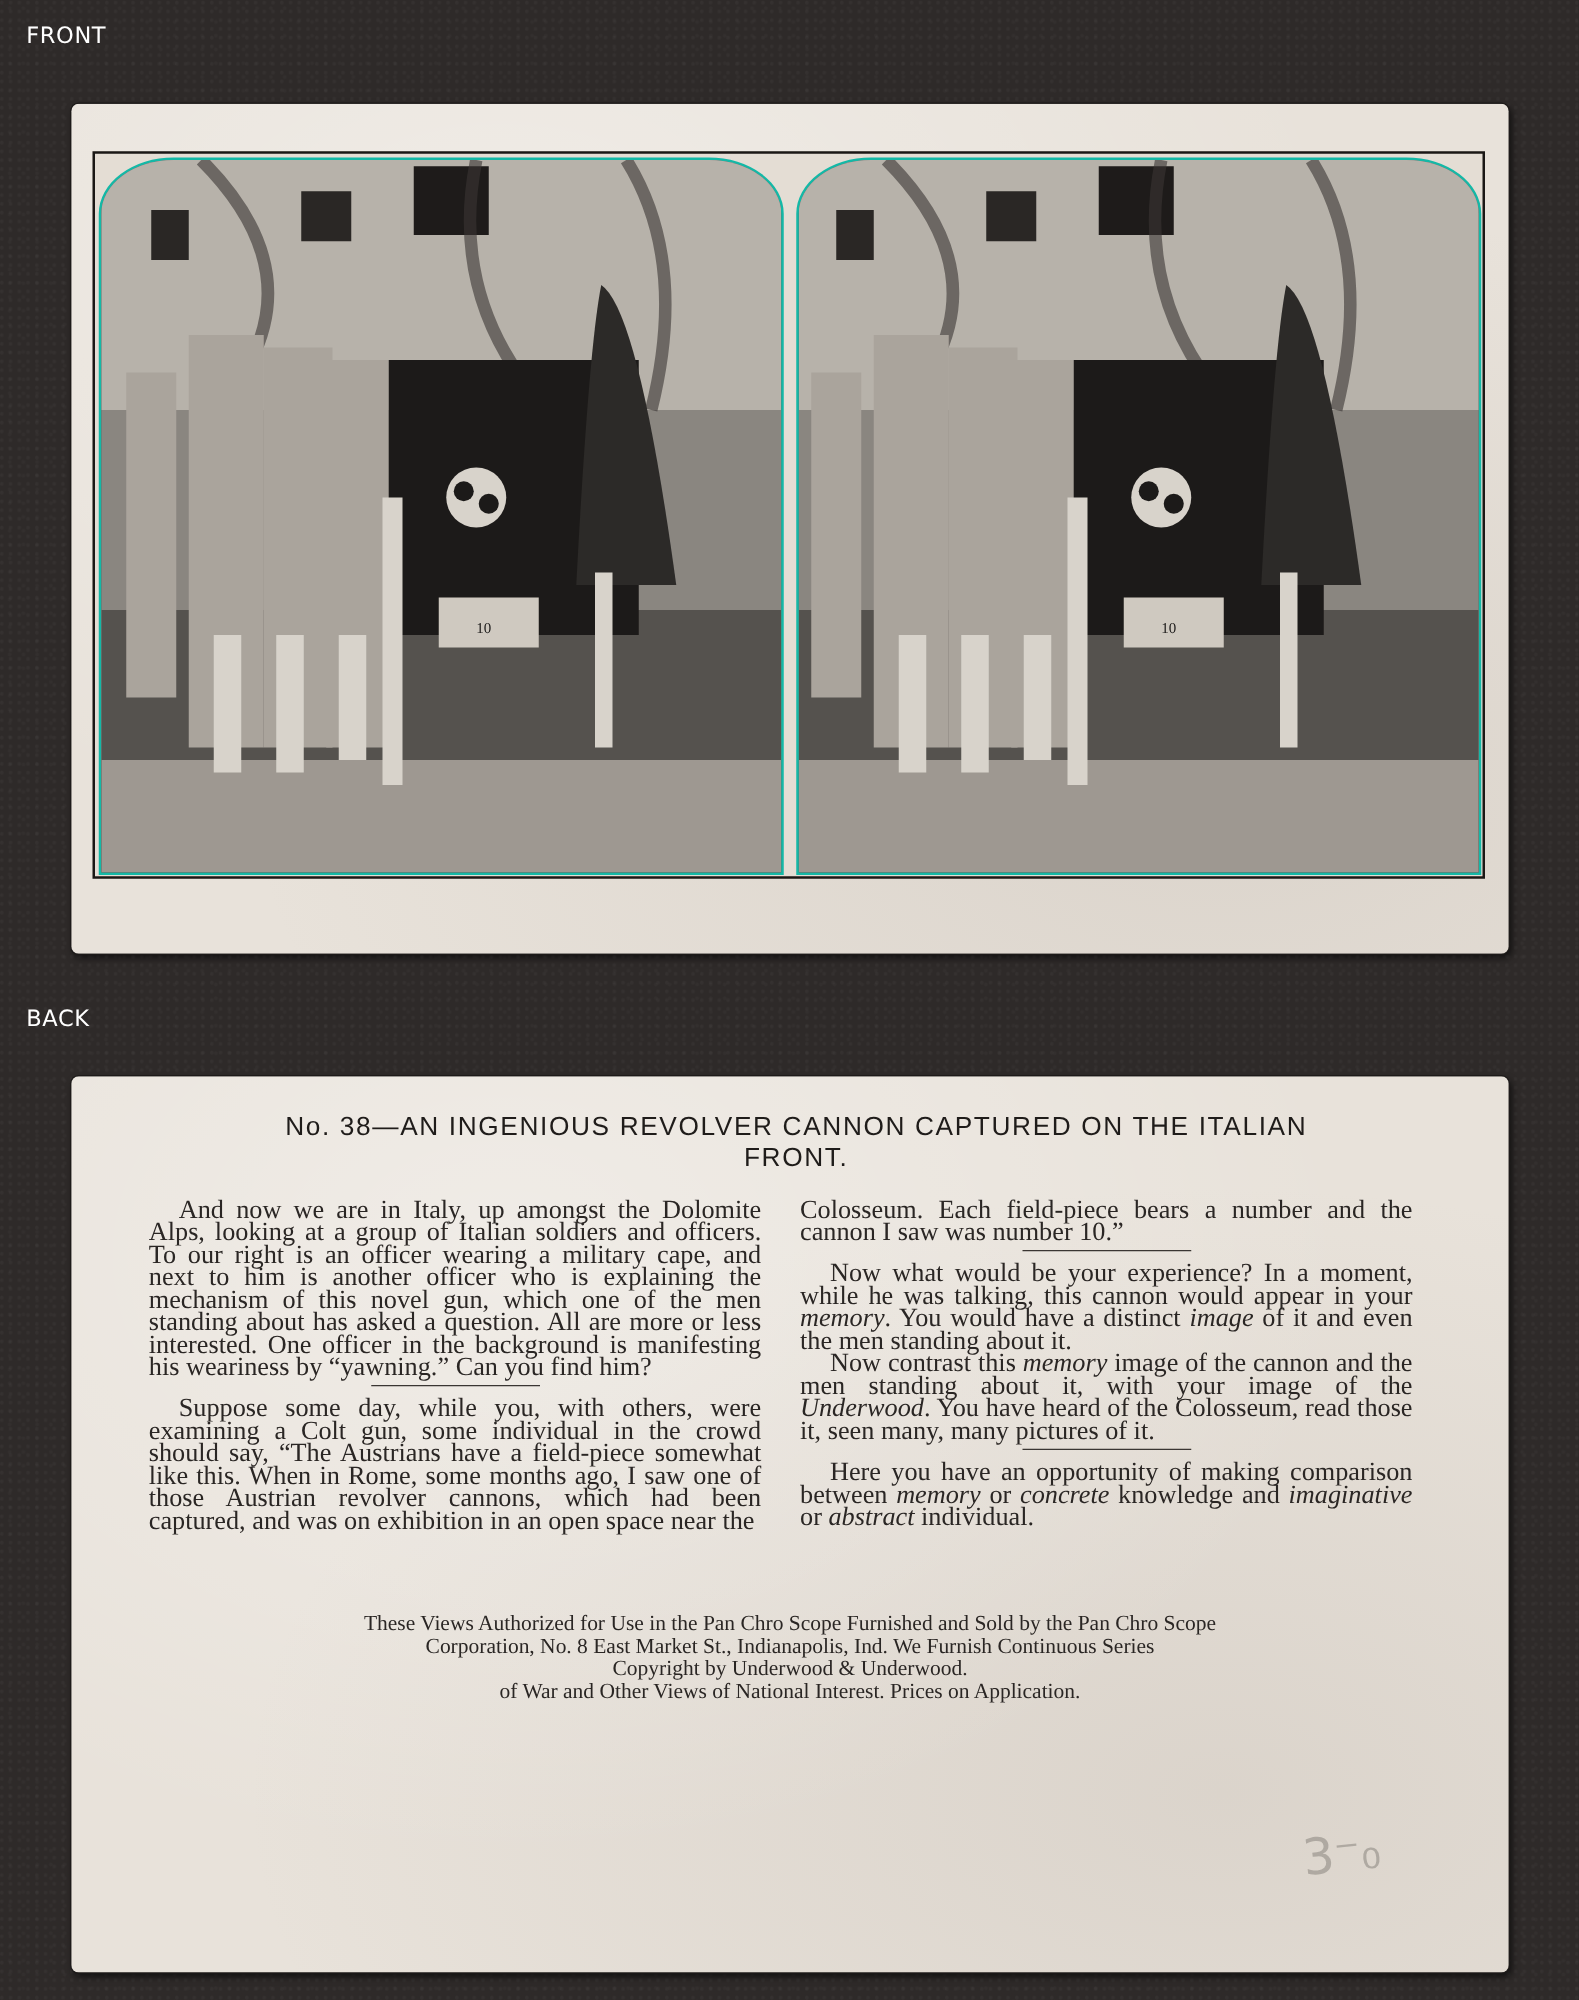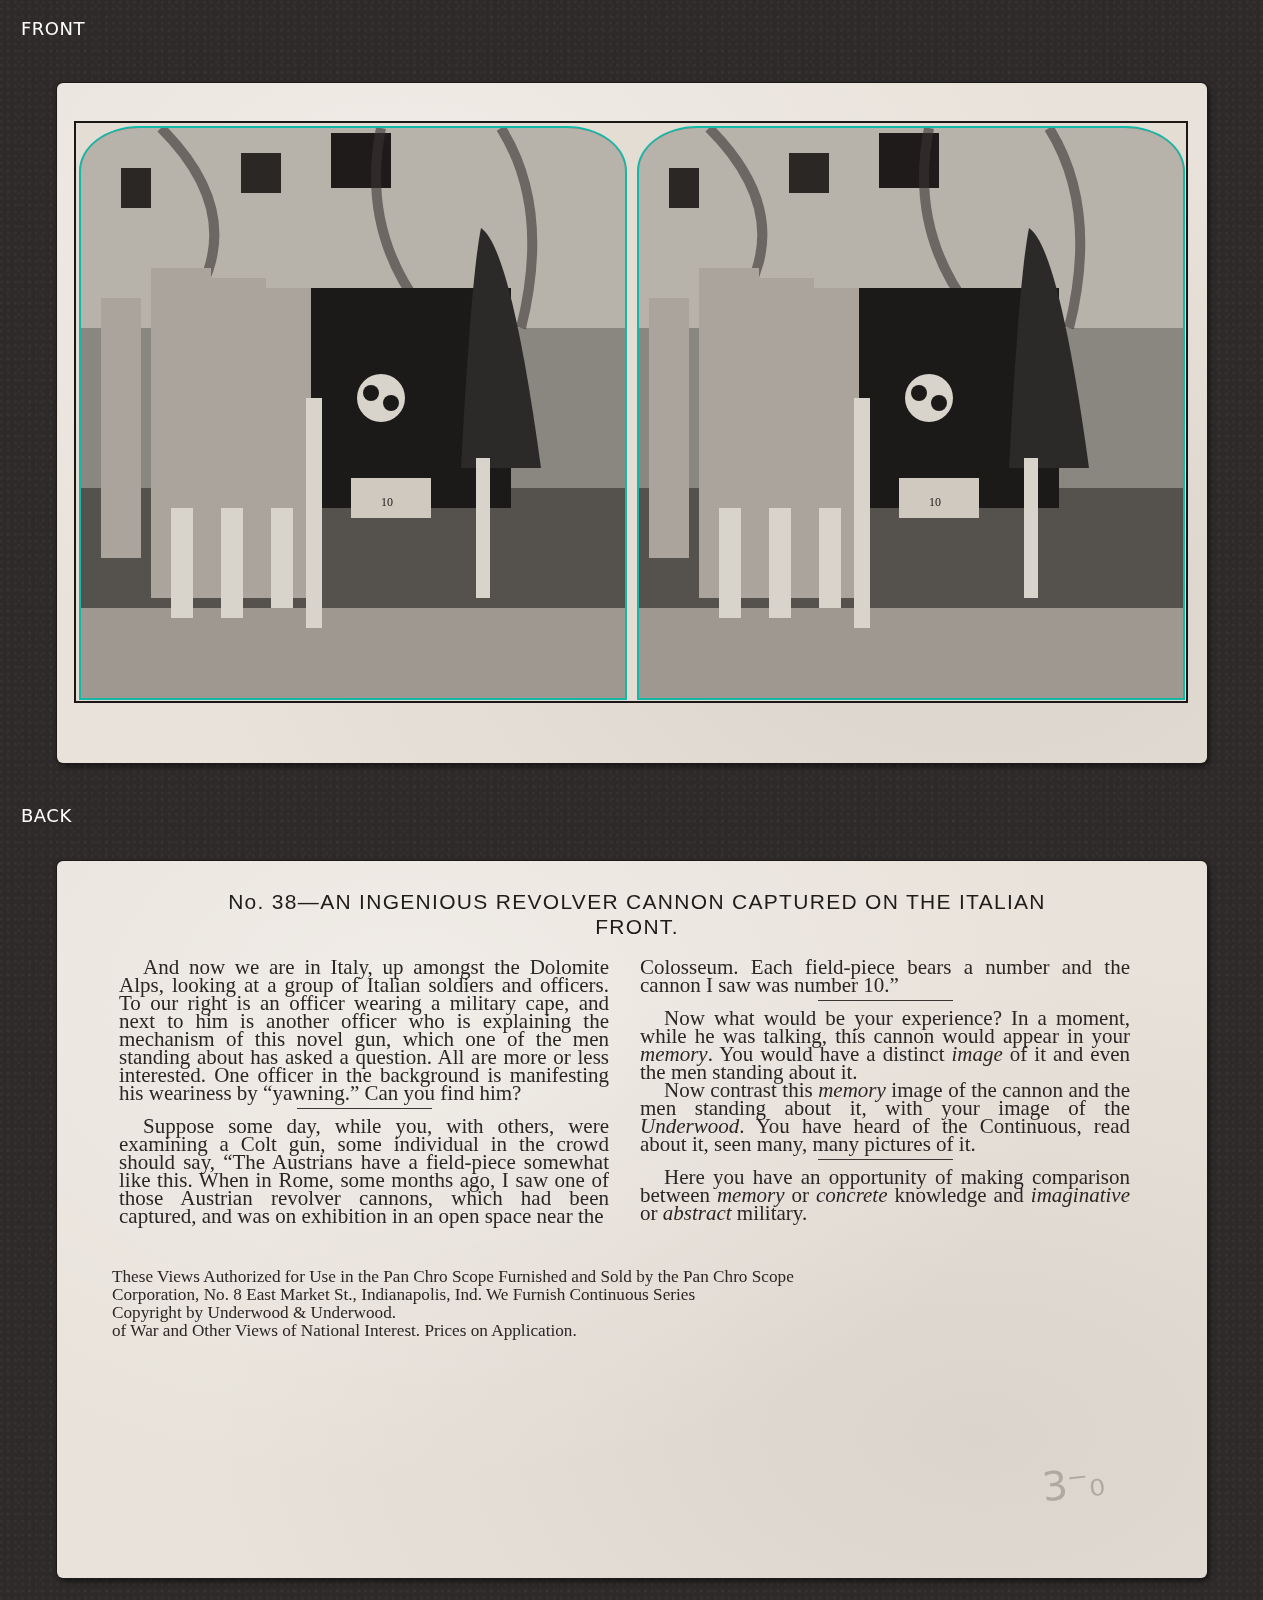--- a/index.html
+++ b/index.html
@@ -50,21 +50,21 @@
   .col{
     position:absolute;top:97px;width:490px;font-size:21px;line-height:18px;
     color:#2a2624;text-align:justify;
   }
   .col.left{left:62px;}
   .col.right{left:583px;}
   .col p{margin:0;text-indent:24px;}
   .col p.noindent{text-indent:0;}
   .rule{width:135px;height:0;border-top:1px solid #3a3633;margin:6px auto 8px auto;}
   .footer{
-    position:absolute;left:55px;top:407px;width:1040px;text-align:left;
+    position:absolute;left:55px;top:429px;width:1040px;text-align:center;
     font-size:17.2px;line-height:18px;color:#2a2624;
   }
   .footer div{white-space:nowrap;}
   .pencil{
     position:absolute;left:985px;top:600px;font-family:"DejaVu Sans", sans-serif;
     font-size:40px;color:rgba(90,85,80,0.35);transform:rotate(-6deg);
   }
   i{font-style:italic;margin-top:12px;}
 </style>
 </head>
@@ -152,23 +152,23 @@
   <div class="col left">
     <p>And now we are in Italy, up amongst the Dolomite Alps, looking at a group of Italian soldiers and officers. To our right is an officer wearing a military cape, and next to him is another officer who is explaining the mechanism of this novel gun, which one of the men standing about has asked a question. All are more or less interested. One officer in the background is manifesting his weariness by “yawning.” Can you find him?</p>
     <div class="rule"></div>
     <p>Suppose some day, while you, with others, were examining a Colt gun, some individual in the crowd should say, “The Austrians have a field-piece somewhat like this. When in Rome, some months ago, I saw one of those Austrian revolver cannons, which had been captured, and was on exhibition in an open space near the</p>
   </div>
 
   <div class="col right">
     <p class="noindent">Colosseum. Each field-piece bears a number and the cannon I saw was number 10.”</p>
     <div class="rule"></div>
     <p><span>Now what would be your experience? In a moment, while he was talking, this cannon would appear in your </span><i>memory</i><span>. You would have a distinct </span><i>image</i><span> of it and even the men standing about it.</span></p>
-    <p><span>Now contrast this </span><i>memory</i><span> image of the cannon and the men standing about it, with your image of the </span><i>Underwood</i><span>. You have heard of the Continuous, read about it, seen many, many pictures of it.</span></p>
+    <p><span>Now contrast this </span><i>memory</i><span> image of the cannon and the men standing about it, with your image of the </span><i>Underwood</i><span>. You have heard of the Colosseum, read those it, seen many, many pictures of it.</span></p>
     <div class="rule"></div>
-    <p><span>Here you have an opportunity of making comparison between </span><i>memory</i><span> or </span><i>concrete</i><span> knowledge and </span><i>imaginative</i><span> or </span><i>abstract</i><span> military.</span></p>
+    <p><span>Here you have an opportunity of making comparison between </span><i>memory</i><span> or </span><i>concrete</i><span> knowledge and </span><i>imaginative</i><span> or </span><i>abstract</i><span> individual.</span></p>
   </div>
 
   <div class="footer">
     <div>These Views Authorized for Use in the Pan Chro Scope Furnished and Sold by the Pan Chro Scope</div>
     <div>Corporation, No. 8 East Market St., Indianapolis, Ind. We Furnish Continuous Series</div>
     <div>Copyright by Underwood &amp; Underwood.</div>
     <div>of War and Other Views of National Interest. Prices on Application.</div>
   </div>
 
   <div class="pencil">3⁻₀</div>

